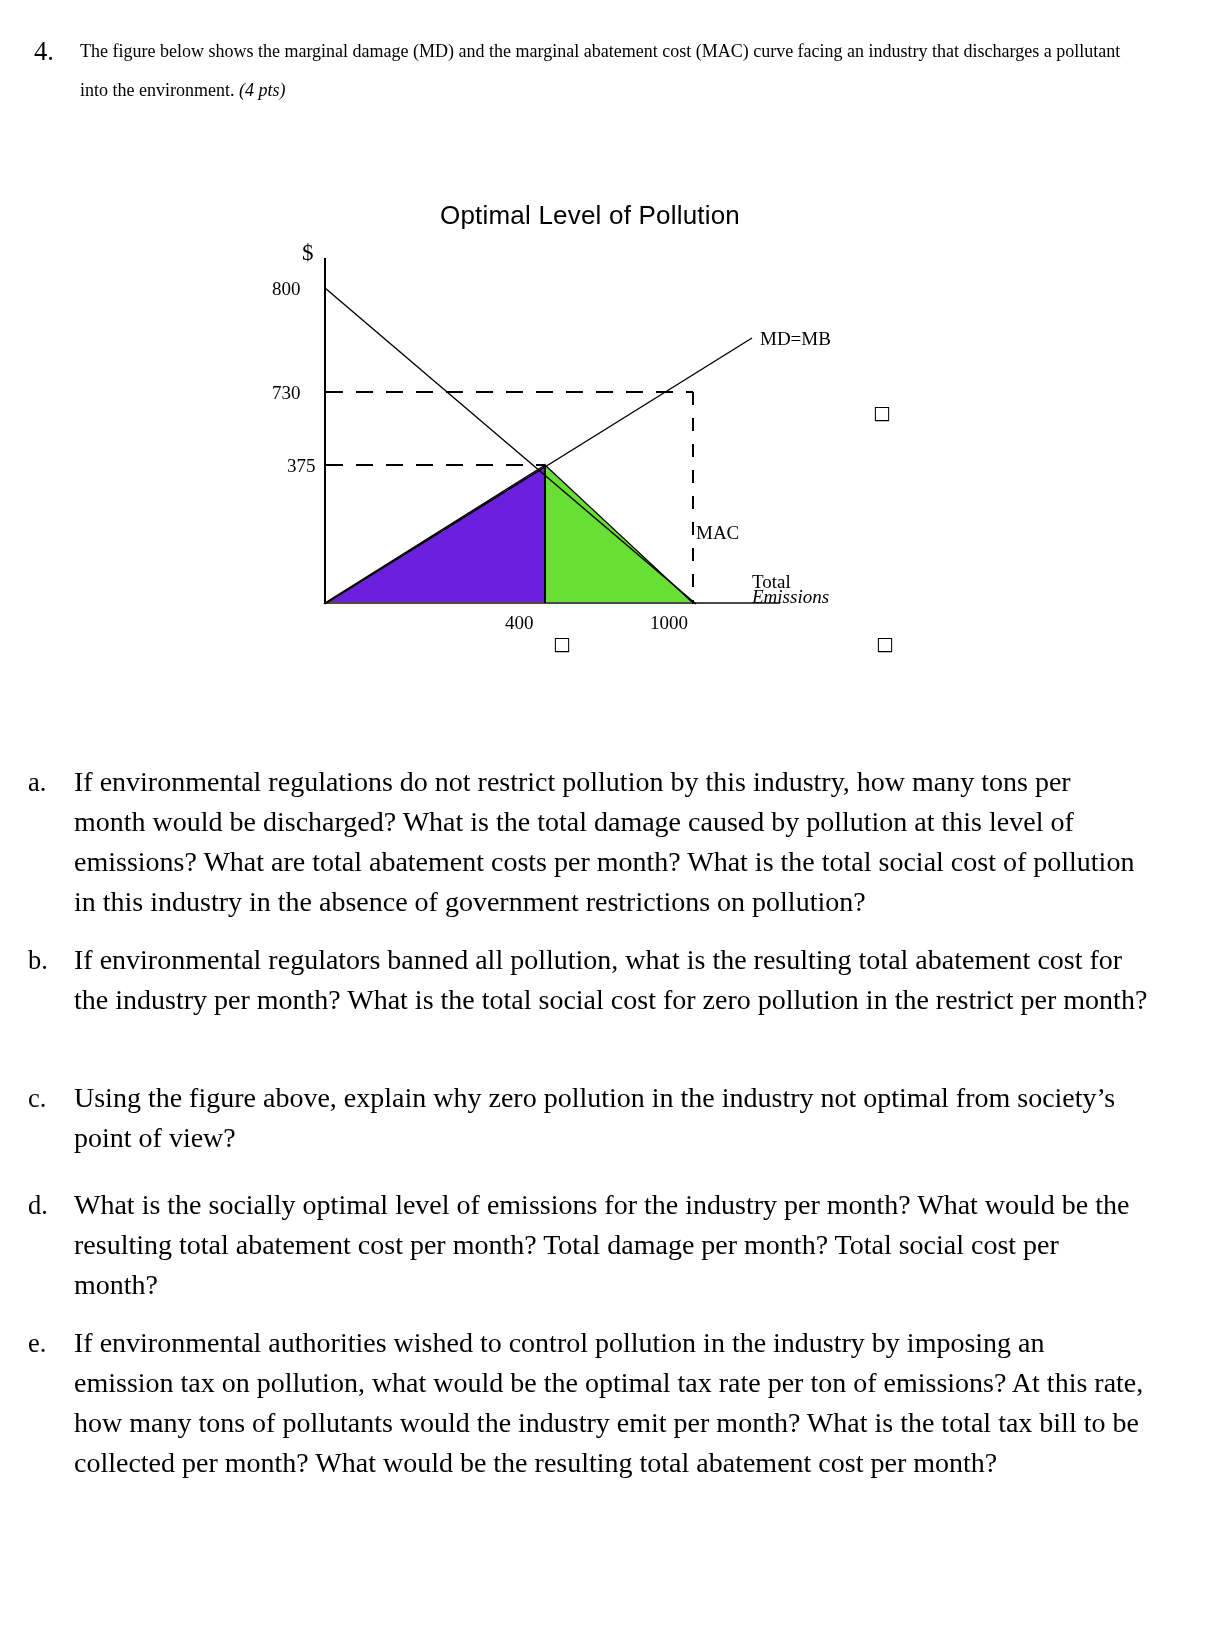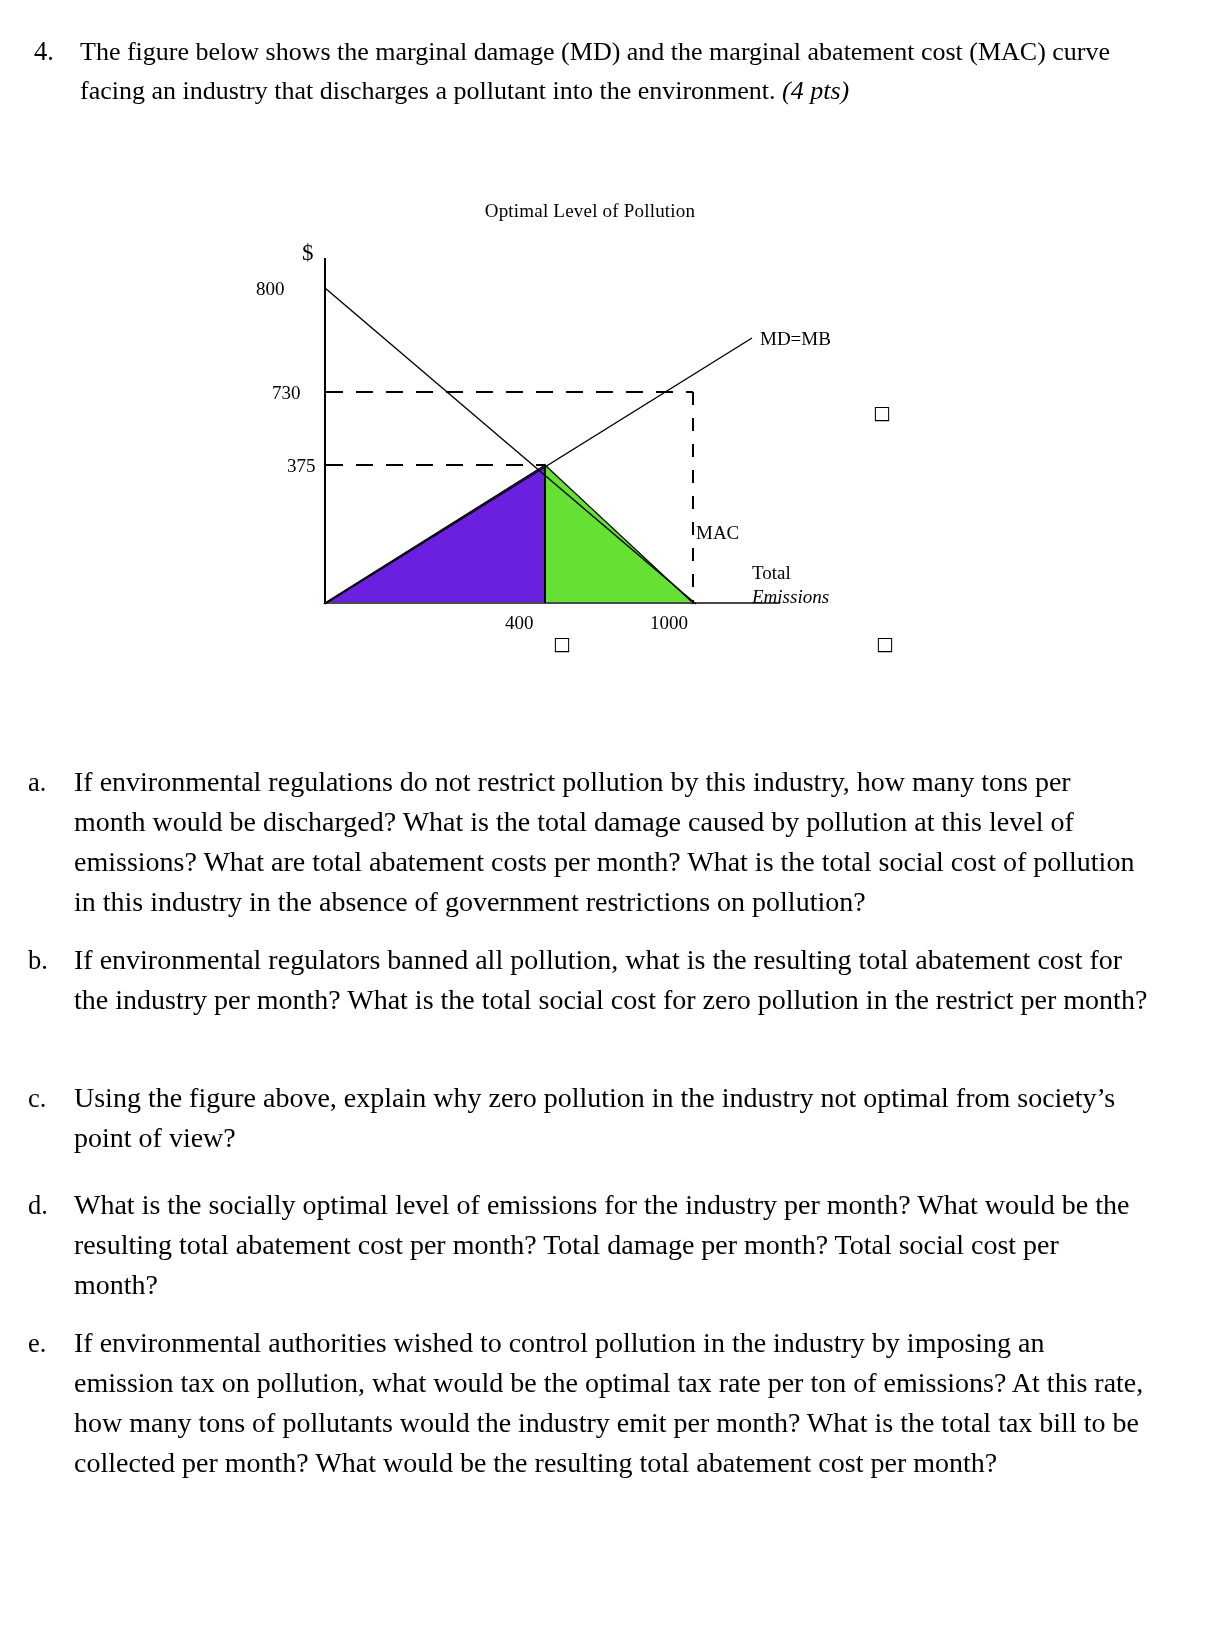--- a/index.html
+++ b/index.html
@@ -32,21 +32,21 @@
     align-items: flex-start;
   }
   .q-intro .marker {
     width: 46px;
     flex: 0 0 46px;
     font-size: 26.5px;
     line-height: 39px;
   }
   .q-intro .body {
     flex: 1 1 auto;
-    font-size: 26px;
+    font-size: 18px;
     line-height: 39px;
     text-align: left;
   }
   .pts {
     font-style: italic;
   }
 
   
   .figure {
     position: absolute;
@@ -54,23 +54,23 @@
     top: 190px;
     width: 700px;
     height: 470px;
   }
   .chart-title {
     position: absolute;
     left: 190px;
     top: 10px;
     width: 320px;
     text-align: center;
-    font-size: 19px;
+    font-size: 26px;
     letter-spacing: 0.2px;
-    font-family: Liberation Serif, serif;
+    font-family: Liberation Sans, sans-serif;
     white-space: nowrap;
   }
   .figure svg {
     position: absolute;
     left: 0;
     top: 0;
   }
   .lbl {
     position: absolute;
     font-size: 19px;
@@ -143,31 +143,31 @@
 
       <line x1="86" y1="275" x2="305" y2="275" stroke="#000000" stroke-width="2" stroke-dasharray="17,13"></line>
 
       <line x1="453" y1="202" x2="453" y2="414" stroke="#000000" stroke-width="2" stroke-dasharray="13,13"></line>
 
       <line x1="305" y1="275" x2="305" y2="413" stroke="#000000" stroke-width="2"></line>
     </svg>
 
     <div class="lbl" style="left:62px; top:50px; font-size:23px;">$</div>
 
-    <div class="lbl" style="left:16px; top:88px;">800</div>
+    <div class="lbl" style="left:32px; top:88px;">800</div>
     <div class="lbl" style="left:32px; top:192px;">730</div>
     <div class="lbl" style="left:32px; top:265px;margin-left:15px;">375</div>
 
     <div class="lbl" style="left:265px; top:422px;">400</div>
     <div class="lbl" style="left:410px; top:422px;">1000</div>
 
     <div class="lbl" style="left:520px; top:138px;text-align:right;">MD=MB</div>
     <div class="lbl" style="left:456px; top:332px;">MAC</div>
 
-    <div class="lbl" style="left:512px; top:372px;text-align:right;">Total</div>
+    <div class="lbl" style="left:512px; top:381px;text-align:right;">Total</div>
     <div class="lbl" style="left:512px; top:396px;font-style:italic;">Emissions</div>
 
     <div class="boxglyph" style="left:633px; top:213px;">□</div>
     <div class="boxglyph" style="left:313px; top:444px;">□</div>
     <div class="boxglyph" style="left:636px; top:444px;">□</div>
   </div>
 
   <div class="part pa">
     <div class="marker">a.</div>
     <div class="body">If environmental regulations do not restrict pollution by this industry, how many tons per month would be discharged?  What is the total damage caused by pollution at this level of emissions?  What are total abatement costs per month?  What is the total social cost of pollution in this industry in the absence of government restrictions on pollution?</div>

